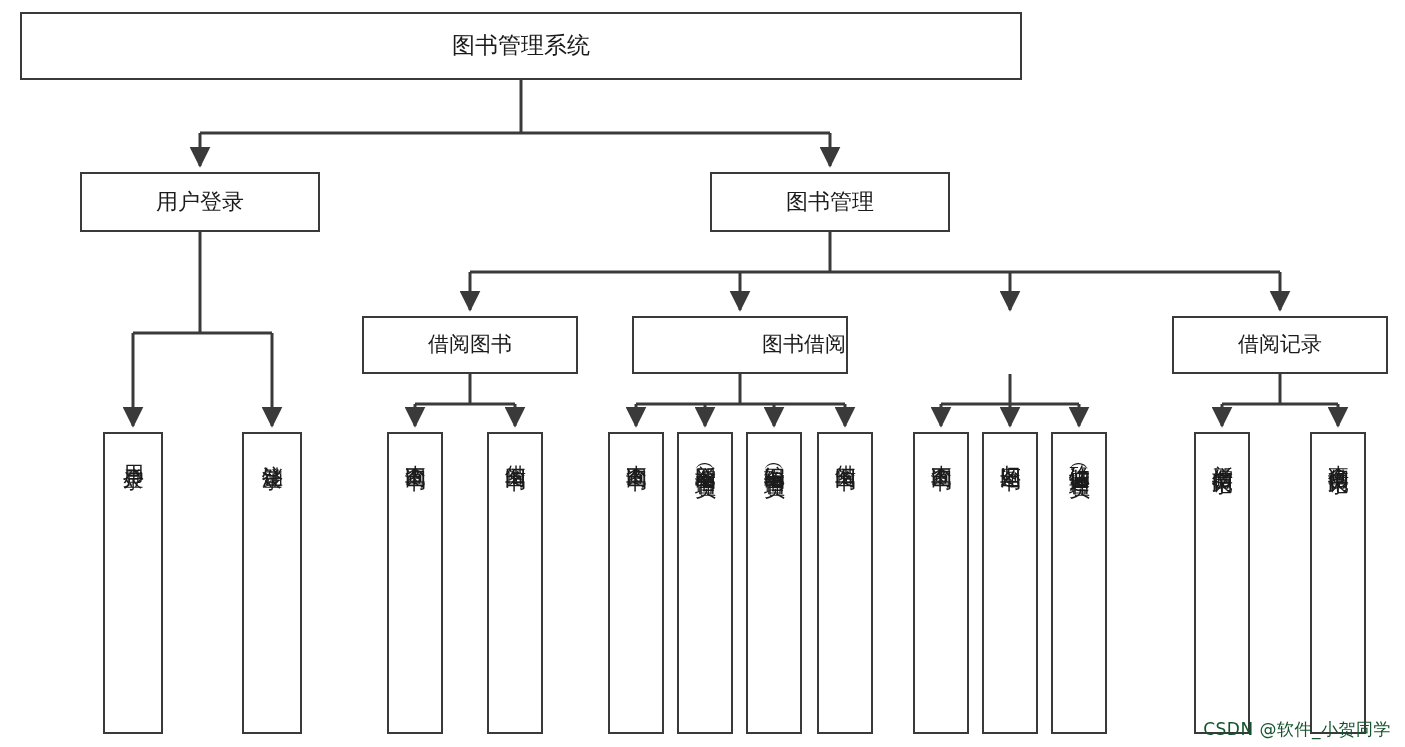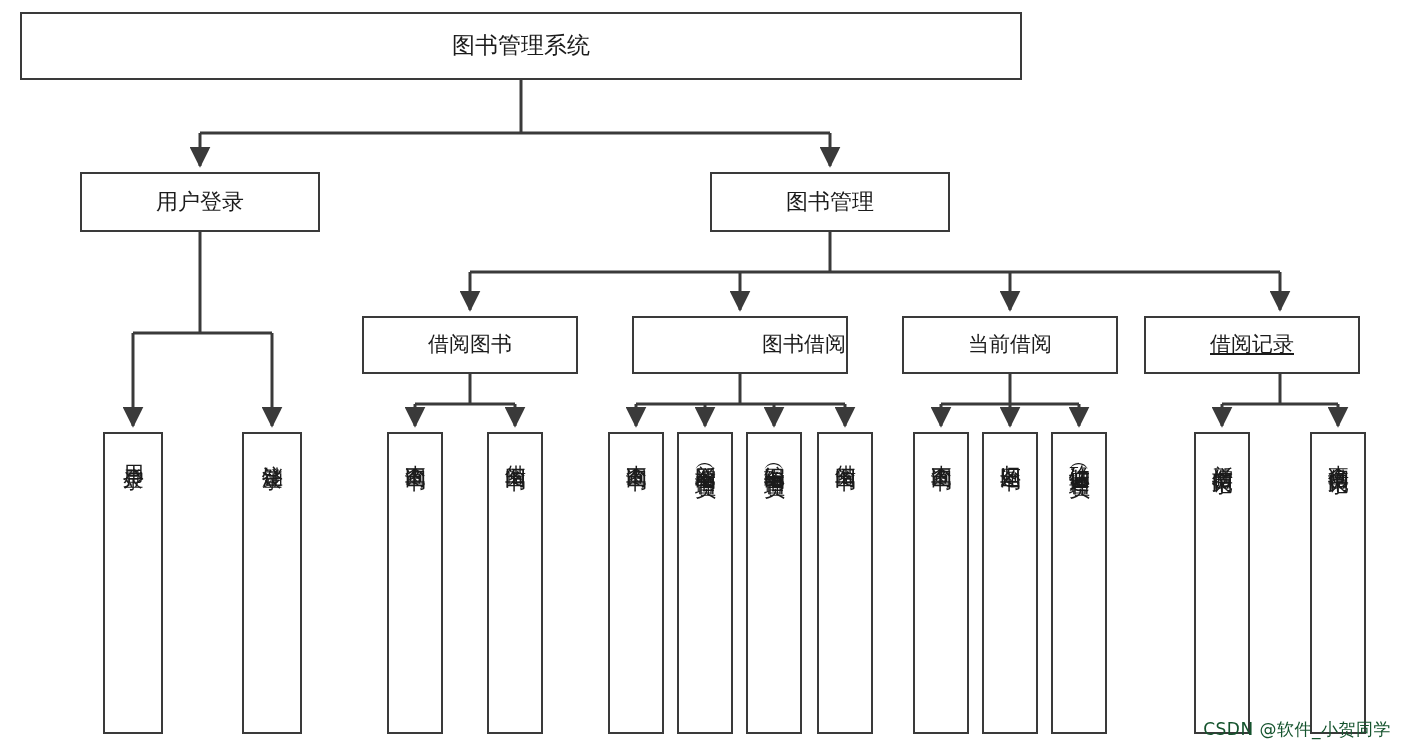--- a/index.html
+++ b/index.html
@@ -163,24 +163,21 @@
   <div class="node level1" style="left:710px;">
     <span class="node-label">图书管理</span>
   </div>
 
   <div class="node level2" style="left:362px;">
     <span class="node-label">借阅图书</span>
   </div>
   <div class="node level2" style="left:632px;justify-content:flex-end;">
     <span class="node-label">图书借阅</span>
   </div>
-  <div class="node level2" style="left:902px;">
-    <span class="node-label">当前借阅</span>
-  </div>
-  <div class="node level2" style="left:1144px;text-decoration:underline;">
+  <div class="node level2" style="left:1172px;">
     <span class="node-label">借阅记录</span>
   </div>
 
   <div class="node leaf" style="left:103px;width:60px;">
     <span class="node-label">用户登录</span>
   </div>
   <div class="node leaf" style="left:242px;width:60px;">
     <span class="node-label">注销登录</span>
   </div>
 

